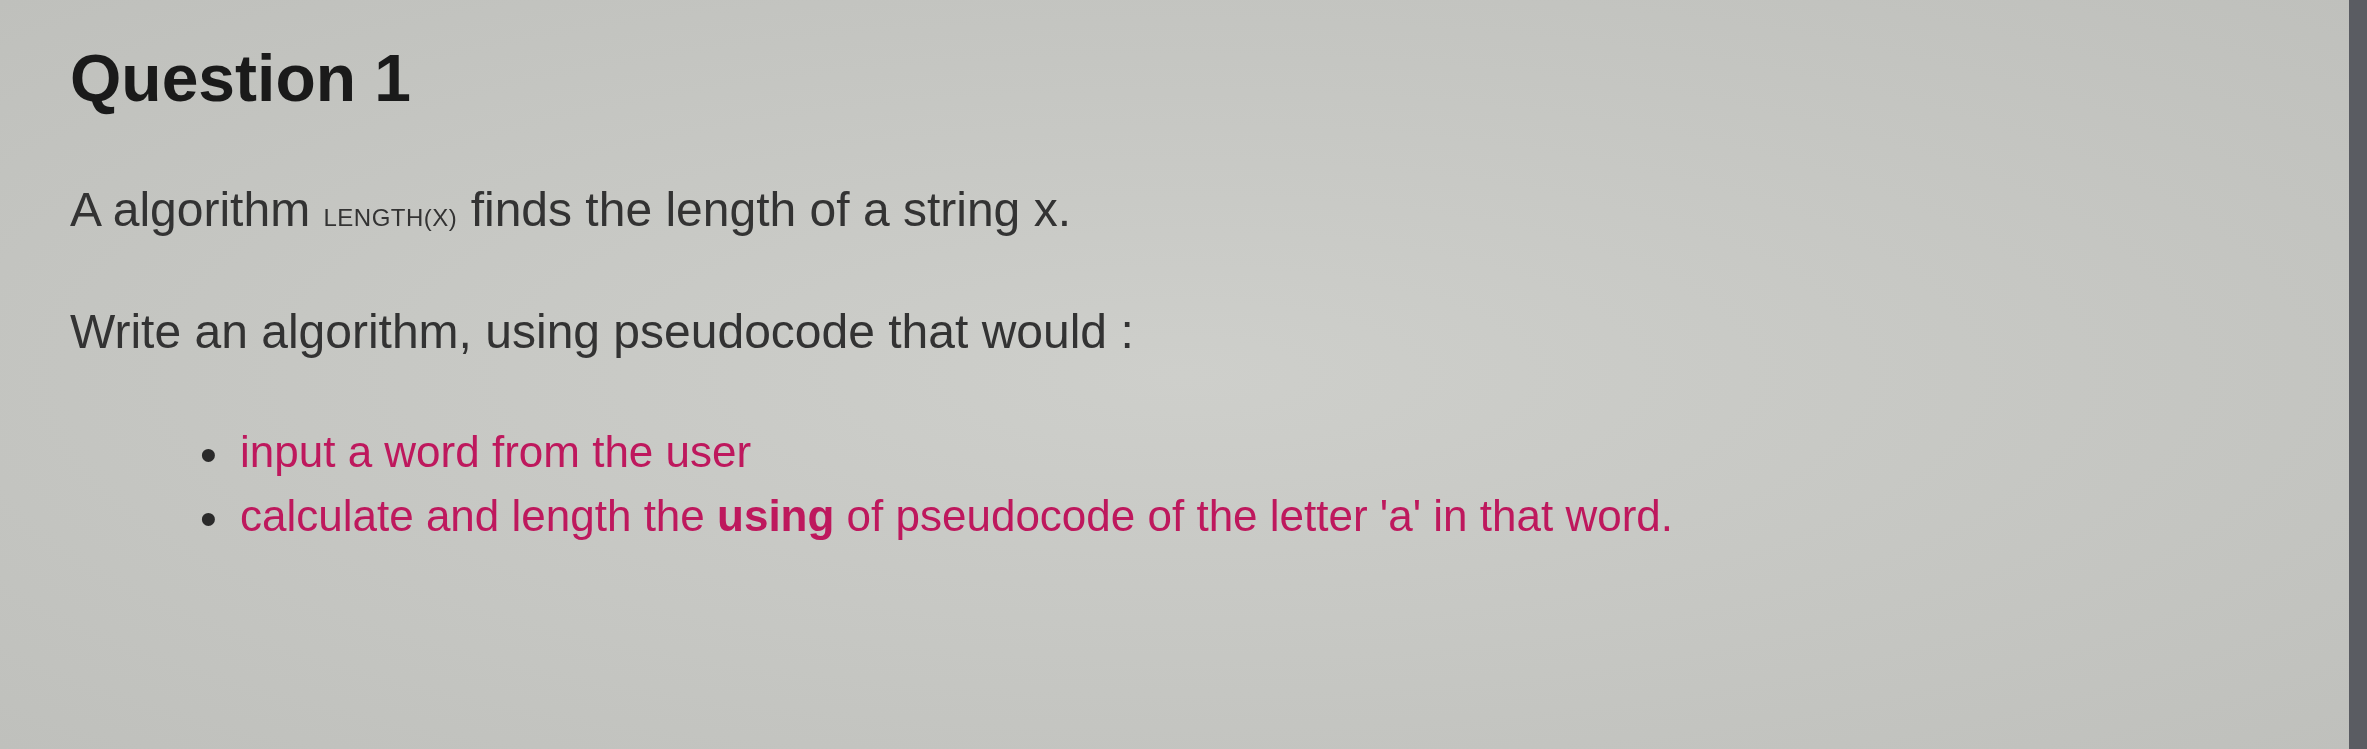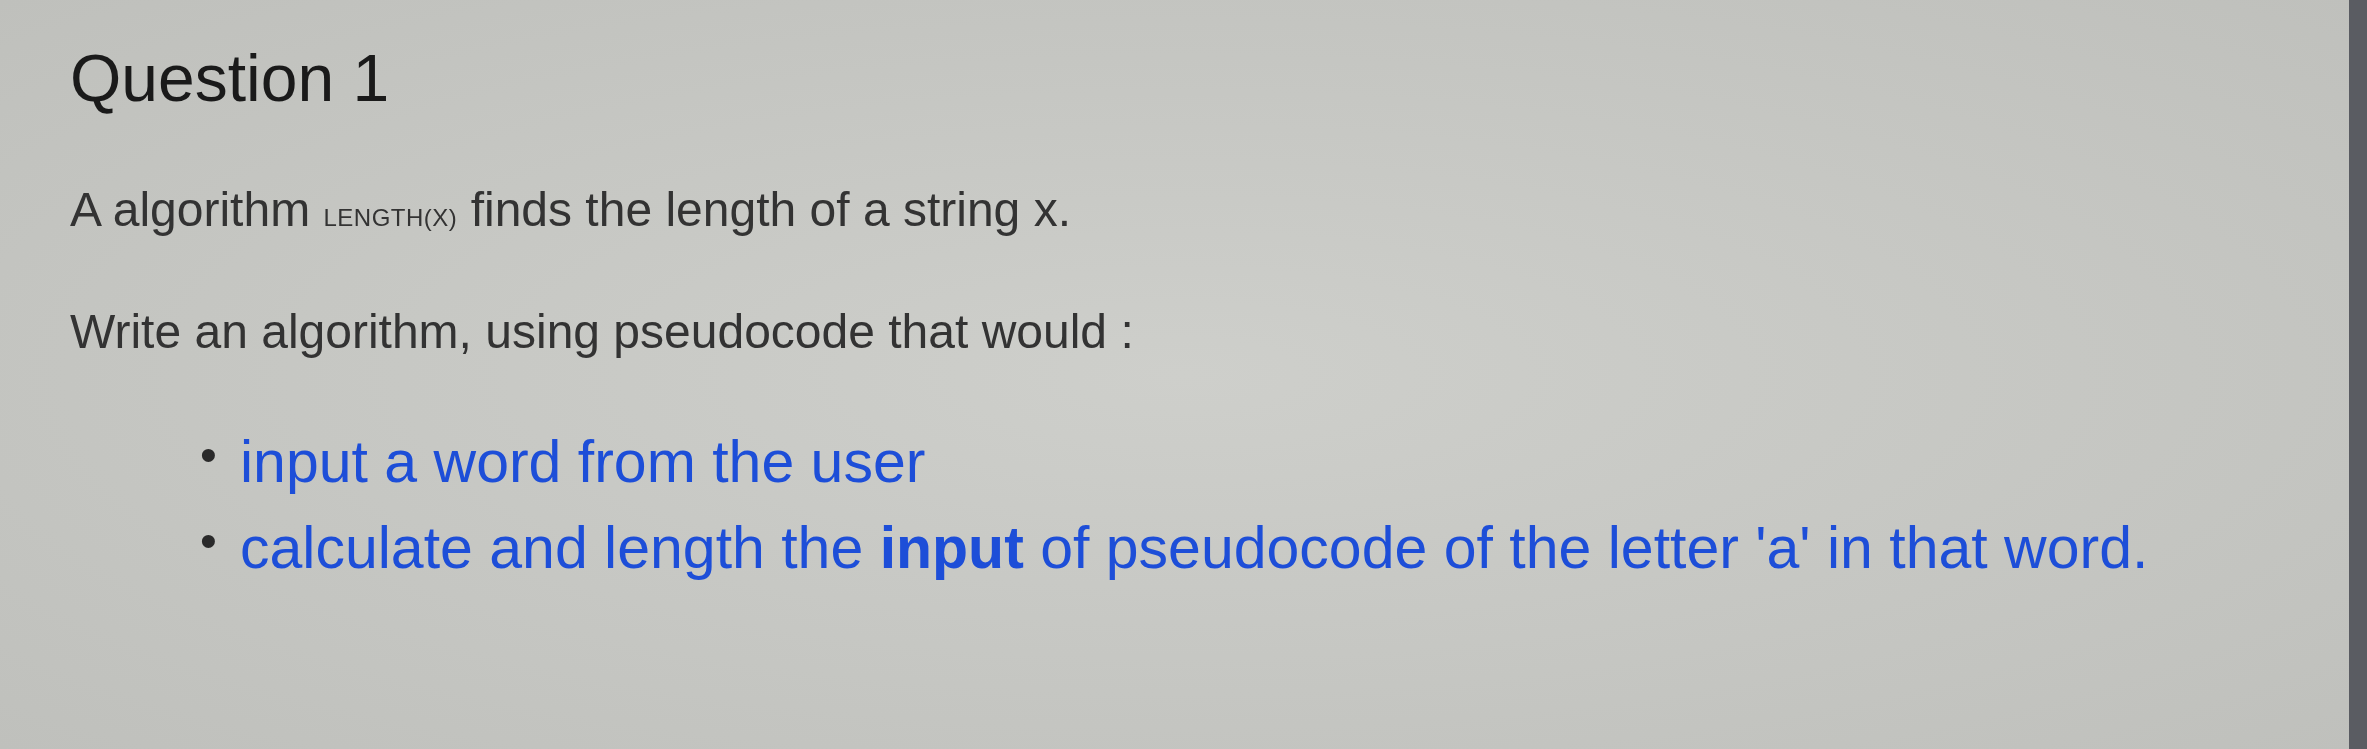--- a/index.html
+++ b/index.html
@@ -20,42 +20,42 @@
     .scrollbar-track {
       position: absolute;
       right: 0;
       top: 0;
       width: 18px;
       height: 100%;
       background: #5a5c62;
     }
     .question-title {
       font-size: 66px;
-      font-weight: 400;
+      font-weight: 700;
       margin-bottom: 60px;
       color: #1a1a1a;
     }
     .paragraph {
       font-size: 48px;
       color: #333;
       margin-bottom: 55px;
       line-height: 1.4;
     }
     .func-name {
       font-size: 24px;
       letter-spacing: 0.5px;
     }
     .bullet-list {
       list-style: none;
       padding-left: 130px;
       margin-top: 10px;
     }
     .bullet-item {
-      font-size: 59px;
-      color: #1d4ed8;
+      font-size: 44px;
+      color: #be185d;
       line-height: 1.45;
       position: relative;
       padding-left: 40px;
     }
     .bullet-item::before {
       content: "•";
       position: absolute;
       left: 0;
       top: 0;
       font-size: 48px;
@@ -74,17 +74,17 @@
   <span>A algorithm </span><span class="func-name">LENGTH(X)</span><span> finds the length of a string x.</span>
 </p>
 
 <p class="paragraph">Write an algorithm, using pseudocode that would :</p>
 
 <ul class="bullet-list">
   <li class="bullet-item">
     <span>input a word from the user</span>
   </li>
   <li class="bullet-item">
-    <span>calculate and length the </span><span class="bold">input</span><span> of pseudocode of the letter 'a' in that word.</span>
+    <span>calculate and length the </span><span class="bold">using</span><span> of pseudocode of the letter 'a' in that word.</span>
   </li>
 </ul>
 
 <div class="scrollbar-track"></div>
 
 </body></html>

